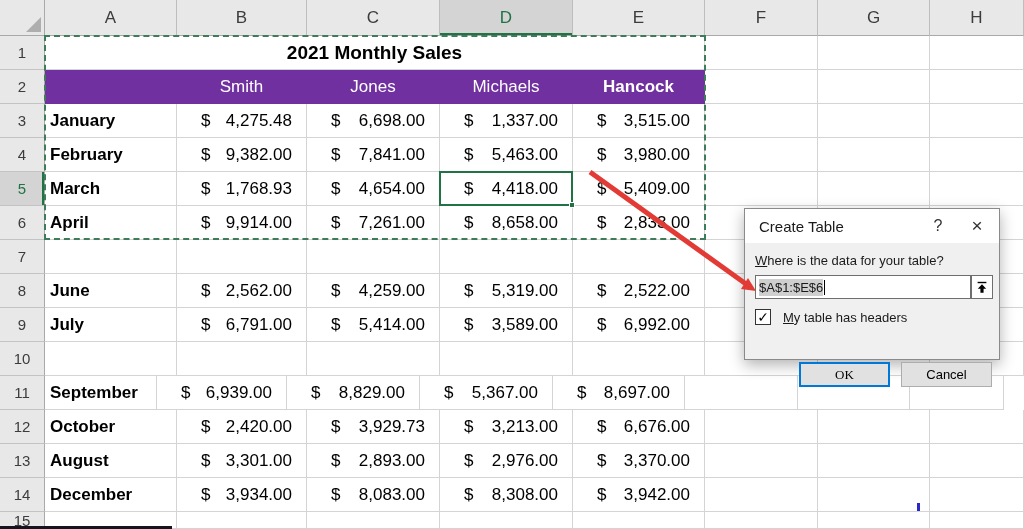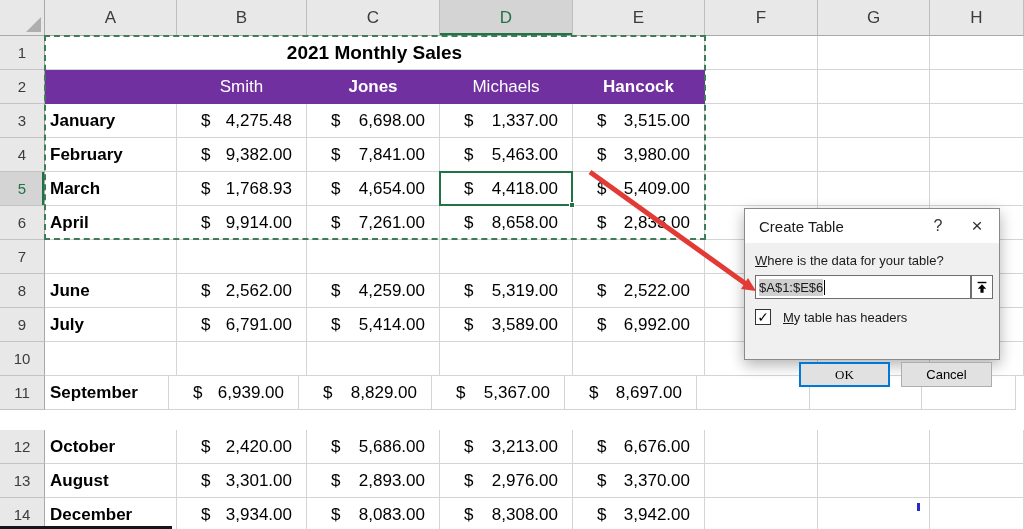--- a/index.html
+++ b/index.html
@@ -90,21 +90,21 @@
         <div class="row-hdr">1</div>
         <div class="cell title-merged" style="width: 660px;">2021 Monthly Sales</div>
         <div class="cell" style="width: 113px;"></div>
         <div class="cell" style="width: 112px;"></div>
         <div class="cell" style="width: 94px;"></div>
       </div>
       <div class="sheet-row" style="height: 34px;">
         <div class="row-hdr">2</div>
         <div class="cell purple" style="width: 132px;"></div>
         <div class="cell purple" style="width: 130px;">Smith</div>
-        <div class="cell purple" style="width: 133px; font-weight: bold;">Jones</div>
+        <div class="cell purple" style="width: 133px;">Jones</div>
         <div class="cell purple" style="width: 133px;">Michaels</div>
         <div class="cell purple bold" style="width: 132px;">Hancock</div>
         <div class="cell" style="width: 113px;"></div>
         <div class="cell" style="width: 112px;"></div>
         <div class="cell" style="width: 94px;"></div>
       </div>
       <div class="sheet-row" style="height: 34px;">
         <div class="row-hdr">3</div>
         <div class="cell month" style="width: 132px;">January</div>
         <div class="cell money" style="width: 130px;">
@@ -259,51 +259,51 @@
         <div class="cell" style="width: 130px;"></div>
         <div class="cell" style="width: 133px;"></div>
         <div class="cell" style="width: 133px;"></div>
         <div class="cell" style="width: 132px;"></div>
         <div class="cell" style="width: 113px;"></div>
         <div class="cell" style="width: 112px;"></div>
         <div class="cell" style="width: 94px;"></div>
       </div>
       <div class="sheet-row" style="height: 34px;">
         <div class="row-hdr">11</div>
-        <div class="cell month" style="width: 124px;">September</div>
+        <div class="cell month" style="width: 112px;">September</div>
         <div class="cell money" style="width: 130px;">
           <div class="cur">$</div>
           <div class="amt">6,939.00</div>
         </div>
         <div class="cell money" style="width: 133px;">
           <div class="cur">$</div>
           <div class="amt">8,829.00</div>
         </div>
         <div class="cell money" style="width: 133px;">
           <div class="cur">$</div>
           <div class="amt">5,367.00</div>
         </div>
         <div class="cell money" style="width: 132px;">
           <div class="cur">$</div>
           <div class="amt">8,697.00</div>
         </div>
         <div class="cell" style="width: 113px;"></div>
         <div class="cell" style="width: 112px;"></div>
         <div class="cell" style="width: 94px;"></div>
       </div>
-      <div class="sheet-row" style="height: 34px; margin-top: 20px;">
+      <div class="sheet-row" style="height: 34px;">
         <div class="row-hdr">12</div>
         <div class="cell month" style="width: 132px;">October</div>
         <div class="cell money" style="width: 130px;">
           <div class="cur">$</div>
           <div class="amt">2,420.00</div>
         </div>
         <div class="cell money" style="width: 133px;">
           <div class="cur">$</div>
-          <div class="amt">5,686.00</div>
+          <div class="amt">3,929.73</div>
         </div>
         <div class="cell money" style="width: 133px;">
           <div class="cur">$</div>
           <div class="amt">3,213.00</div>
         </div>
         <div class="cell money" style="width: 132px;">
           <div class="cur">$</div>
           <div class="amt">6,676.00</div>
         </div>
         <div class="cell" style="width: 113px;"></div>
@@ -349,21 +349,21 @@
           <div class="amt">8,308.00</div>
         </div>
         <div class="cell money" style="width: 132px;">
           <div class="cur">$</div>
           <div class="amt">3,942.00</div>
         </div>
         <div class="cell" style="width: 113px;"></div>
         <div class="cell" style="width: 112px;"></div>
         <div class="cell" style="width: 94px;"></div>
       </div>
-      <div class="sheet-row" style="height: 17px; margin-left: 23px;">
+      <div class="sheet-row" style="height: 17px;">
         <div class="row-hdr">15</div>
         <div class="cell month" style="width: 132px;"></div>
         <div class="cell" style="width: 130px;"></div>
         <div class="cell" style="width: 133px;"></div>
         <div class="cell" style="width: 133px;"></div>
         <div class="cell" style="width: 132px;"></div>
         <div class="cell" style="width: 113px;"></div>
         <div class="cell" style="width: 112px;"></div>
         <div class="cell" style="width: 94px;"></div>
       </div>

